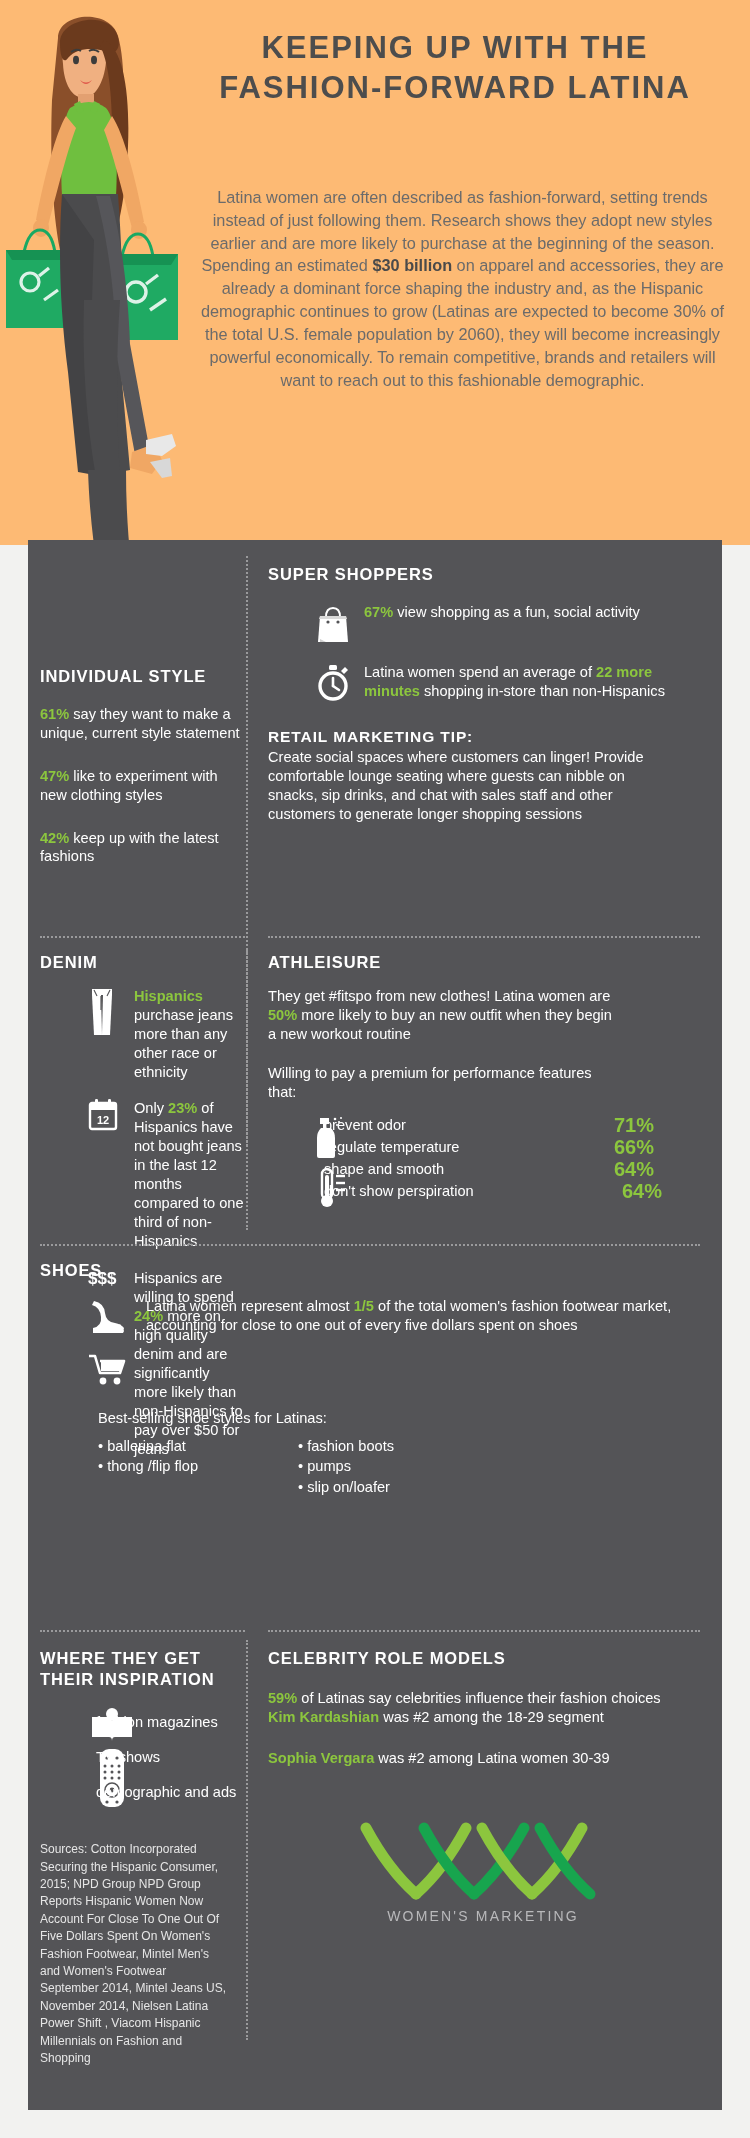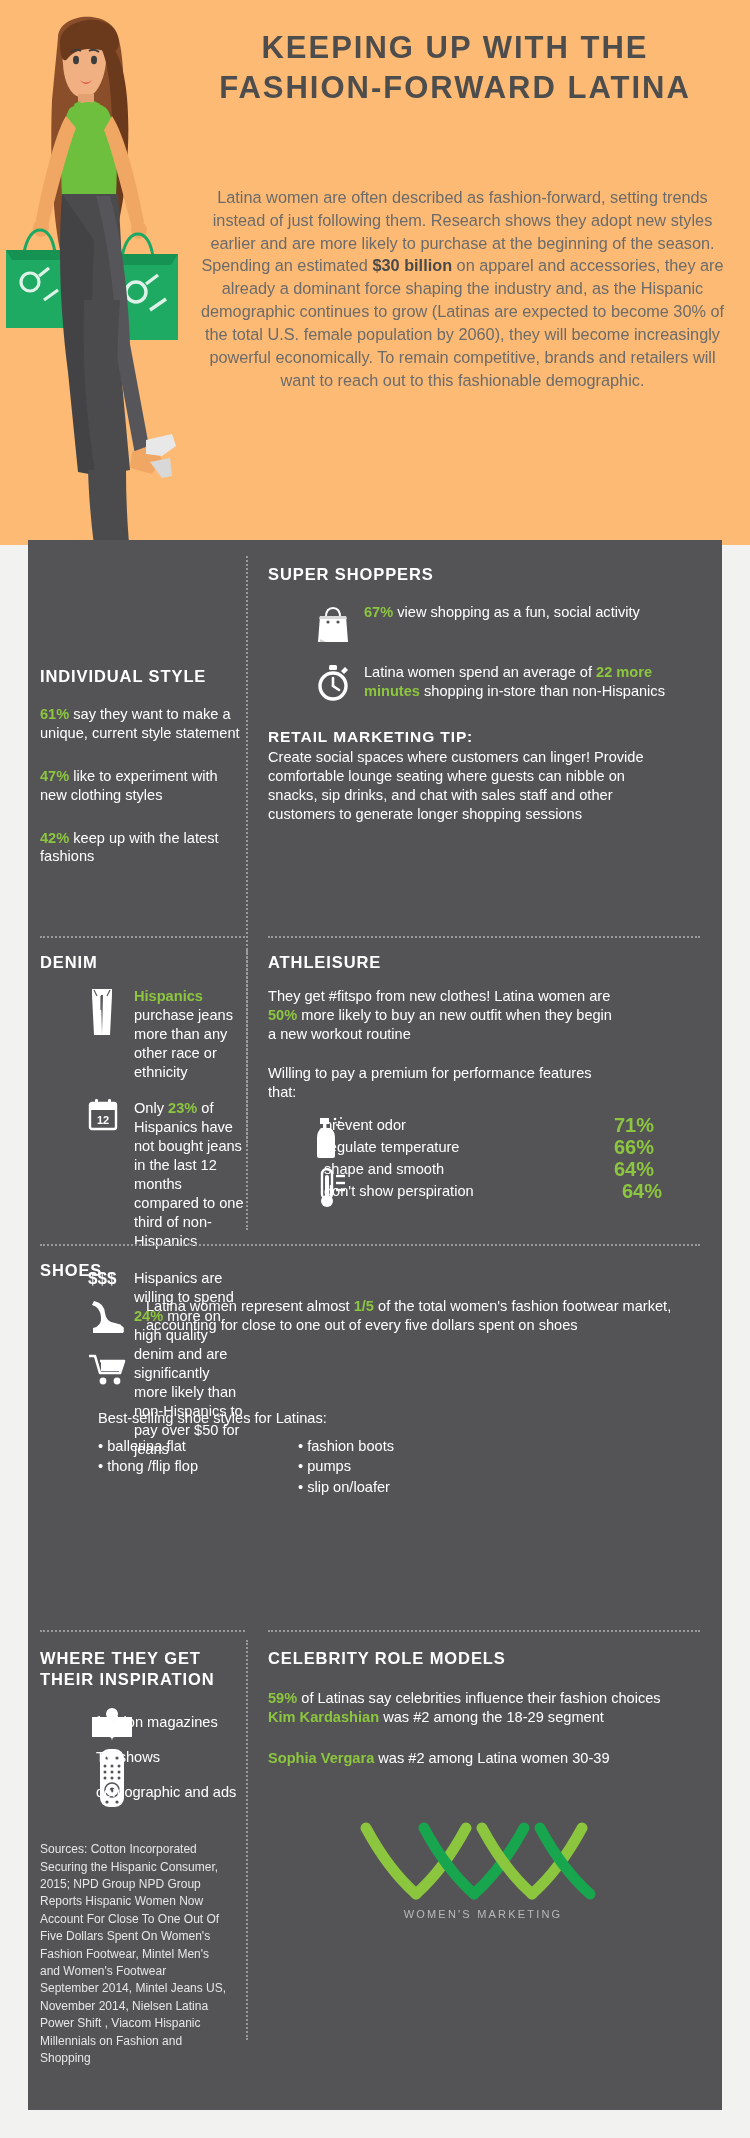--- a/index.html
+++ b/index.html
@@ -85,21 +85,21 @@
   .perf-val { color:#8cc63e; font-size:20px; font-weight:bold; line-height:22px; text-align:right; }
 
   .srcs {
     color: #e6e6e6;
     font-size: 12px;
     line-height: 1.45;
   }
 
   .logo-text {
     color: #b9b9bb;
-    font-size: 11px;
+    font-size: 14px;
     letter-spacing: 2.2px;
     text-transform: uppercase;
     text-align: center;
   }
 
   .bullets { color:#ffffff; font-size:14.6px; line-height:1.42; }
 </style>
 </head>
 <body>
 

